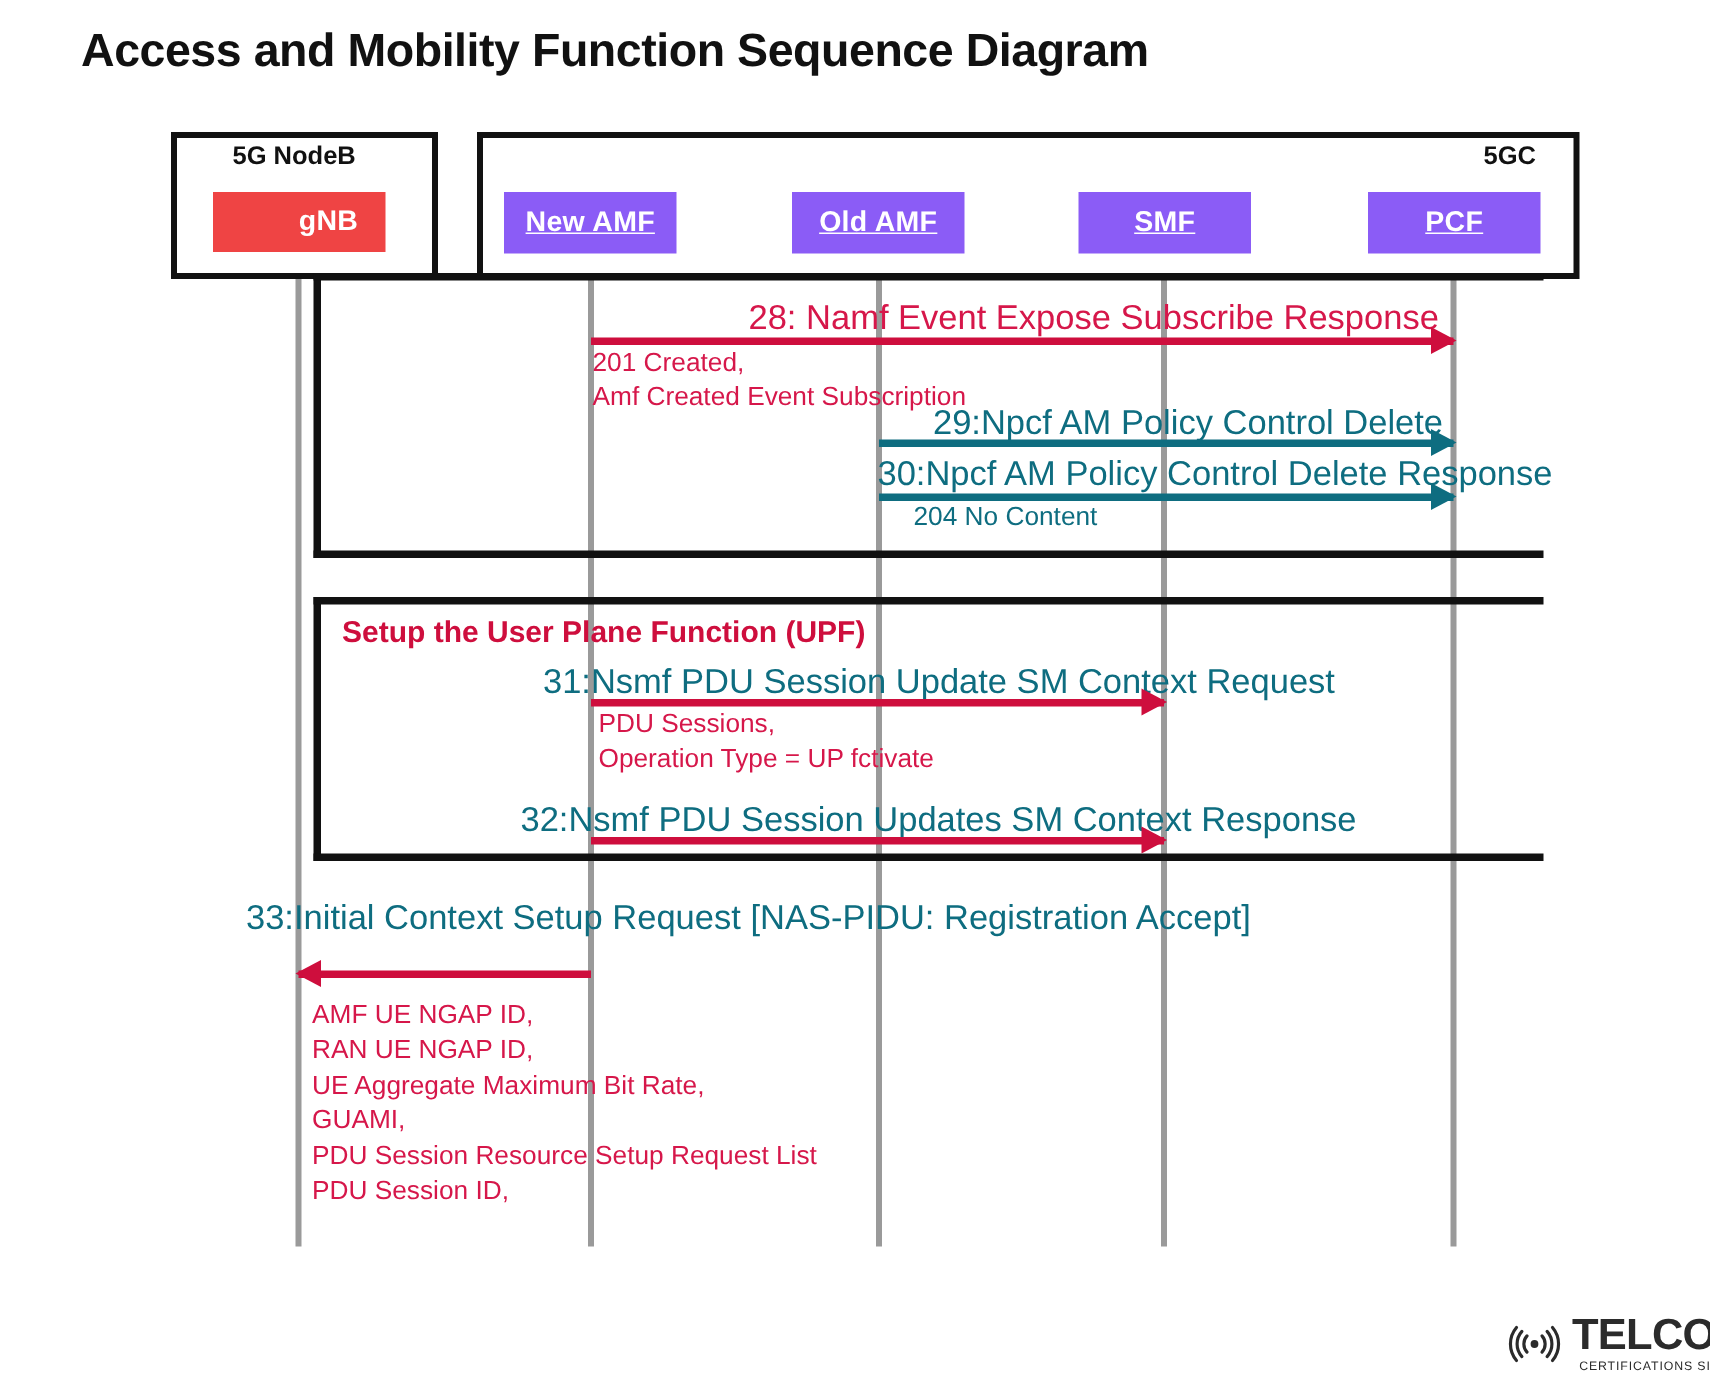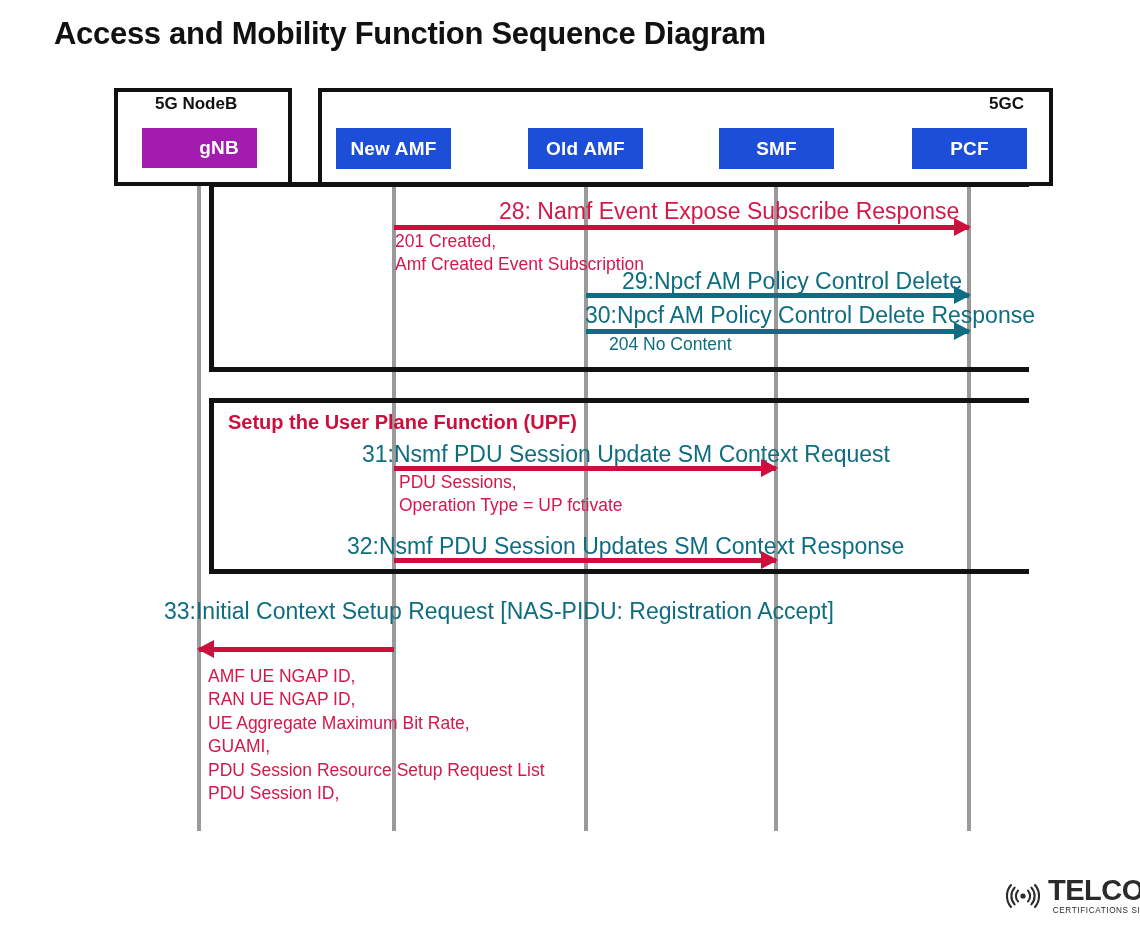--- a/index.html
+++ b/index.html
@@ -29,22 +29,22 @@
   }
   .grouplabel{
     position:absolute;font-size:17px;font-weight:bold;color:#111;white-space:nowrap;
   }
   .actor{
     position:absolute;box-sizing:border-box;
     display:flex;align-items:center;justify-content:center;
     color:#fff;font-size:19px;font-weight:bold;letter-spacing:.2px;
     white-space:nowrap;
   }
-  .actor.teal{background:#a21caf;padding-left:39px;}
-  .actor.crimson{background:#1d4ed8;}
+  .actor.teal{background:#ef4444;padding-left:39px;}
+  .actor.crimson{background:#8b5cf6;text-decoration:underline;}
 
   
   .frame{position:absolute;box-sizing:border-box;}
   .frame .fl{position:absolute;left:0;top:0;bottom:0;width:5px;background:#111;}
   .frame .ft{position:absolute;left:0;top:0;height:5px;background:#111;}
   .frame .fb{position:absolute;left:0;bottom:0;height:5px;background:#111;}
 
   
   .msg{position:absolute;height:0;}
   .msg .line{position:absolute;left:0;top:0;height:5px;width:100%;}

